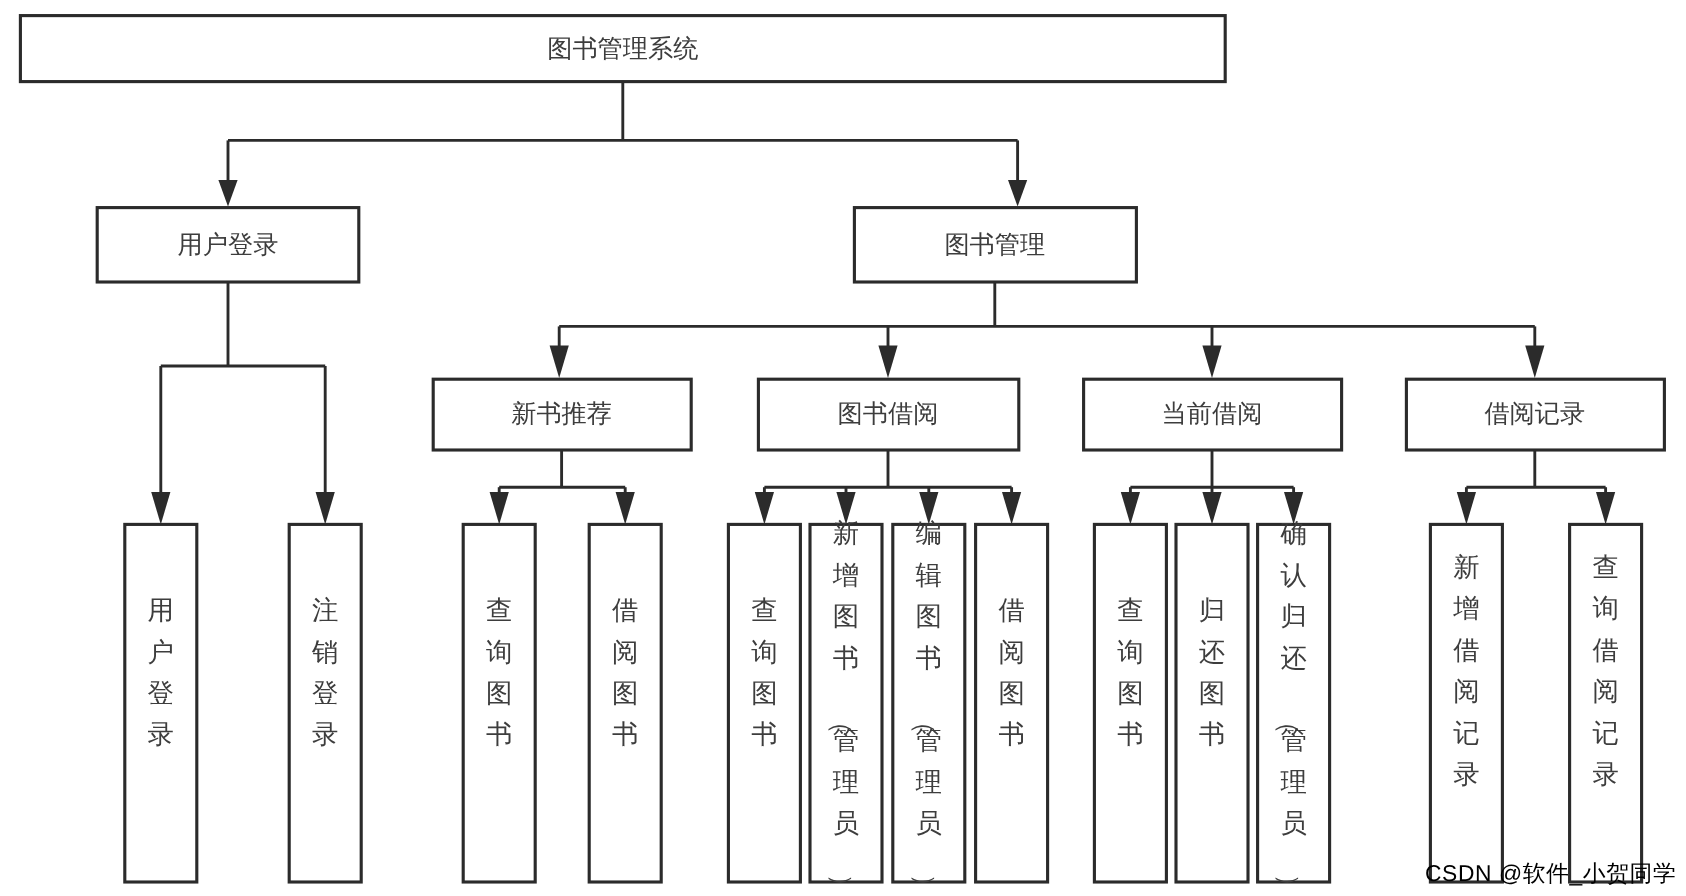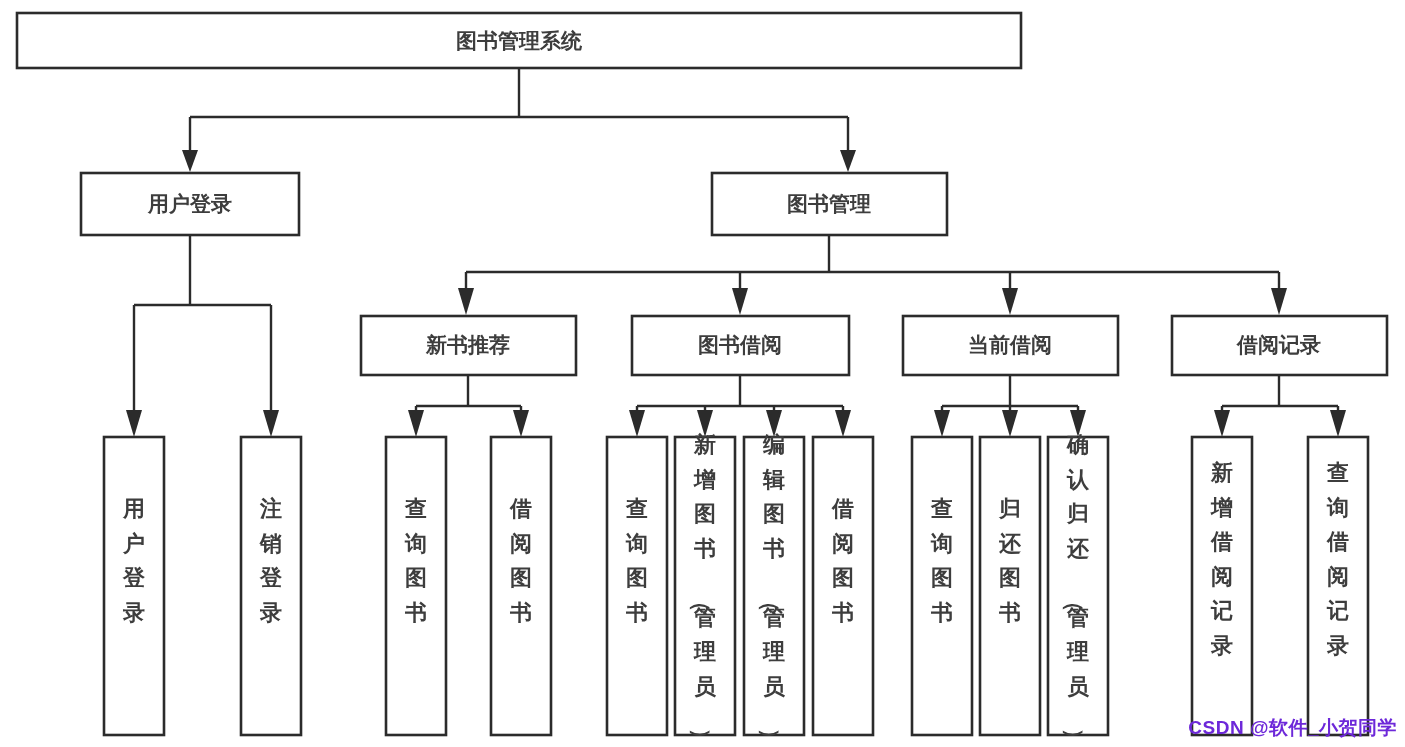--- a/index.html
+++ b/index.html
@@ -11,21 +11,20 @@
     width: 1405px;
     height: 747px;
     font-family: "Liberation Sans", "DejaVu Sans", sans-serif;
     overflow: hidden;
   }
   #stage {
     position: relative;
     width: 1405px;
     height: 747px;
     background: #ffffff;
-    font-weight: bold;
   }
   svg#diagram {
     position: absolute;
     left: 0;
     top: 0;
     width: 1405px;
     height: 747px;
   }
   .node-rect {
     fill: #ffffff;
@@ -53,21 +52,21 @@
   .arrow-head {
     fill: #2b2b2b;
     stroke: none;
   }
   .watermark {
     position: absolute;
     right: 8px;
     bottom: 6px;
     font-family: "Liberation Sans", "DejaVu Sans", sans-serif;
     font-size: 19px;
-    color: #6d28d9;
+    color: #000000;
     letter-spacing: 0.5px;
     white-space: nowrap;
     user-select: none;
   }
 </style>
 </head>
 <body>
 
 <div id="stage">
 

